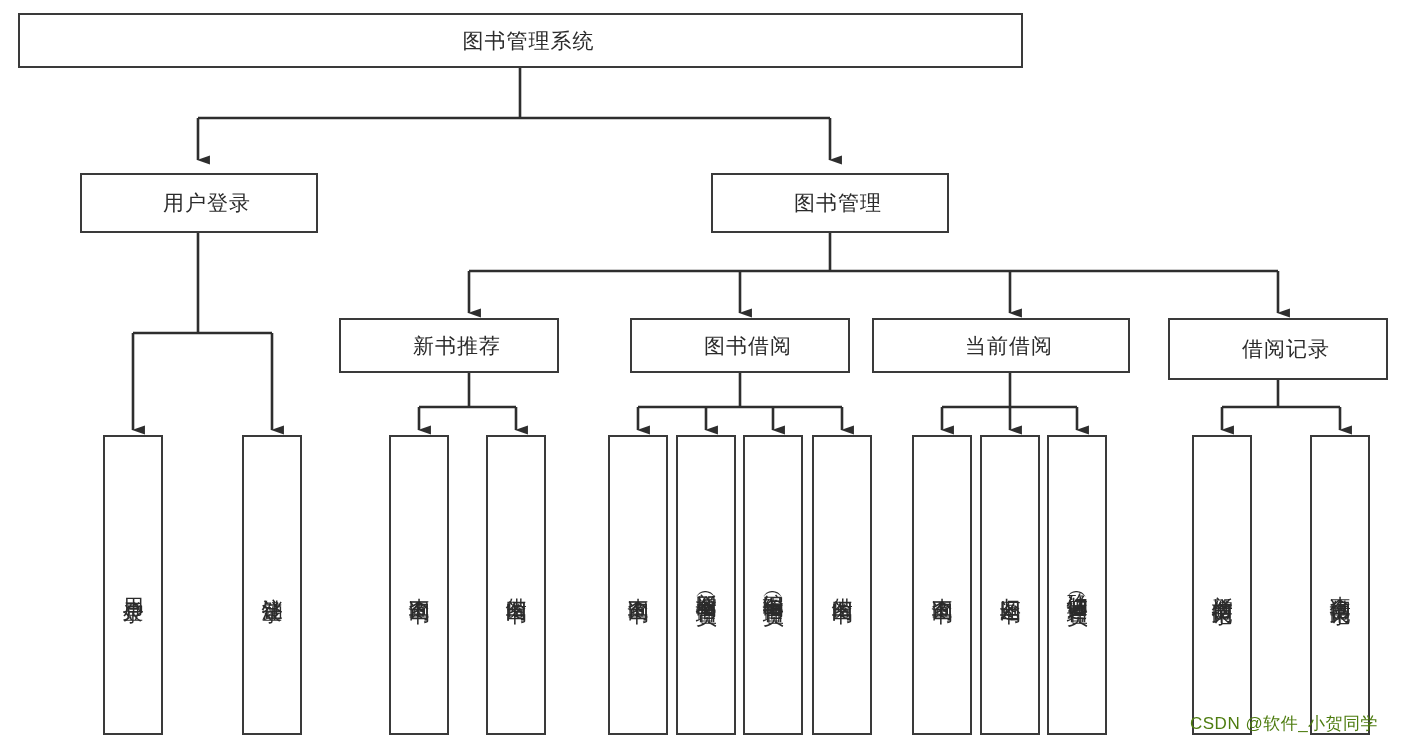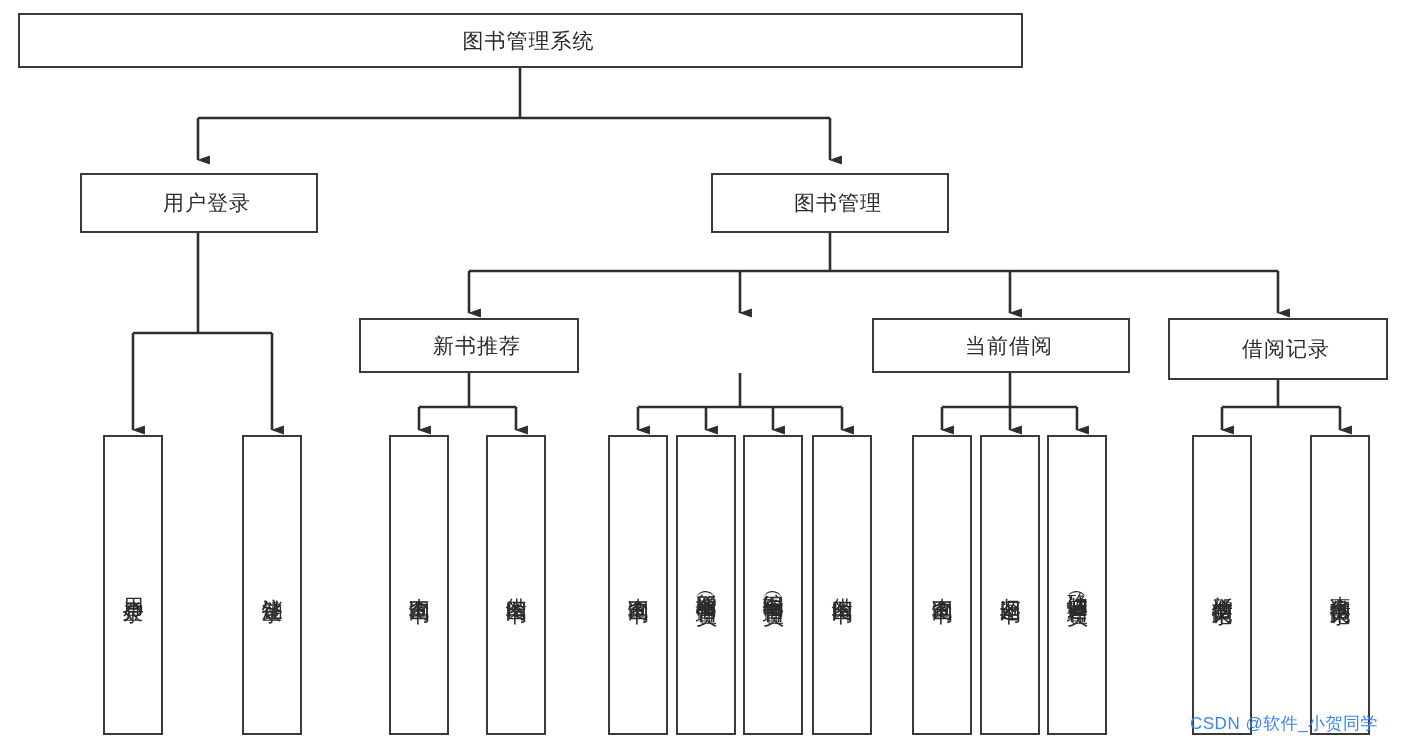--- a/index.html
+++ b/index.html
@@ -51,21 +51,21 @@
     padding: 4px 0;
   }
   .node.vert .vlabel {
     writing-mode: vertical-rl;
     text-orientation: upright;
     white-space: nowrap;
   }
   .watermark {
     position: absolute;
     font-size: 17px;
-    color: #3b82f6;
+    color: #4d7c0f;
     letter-spacing: 0.5px;
     white-space: nowrap;
   }
 </style>
 </head>
 <body>
 
 <div id="canvas">
 
   <svg id="wires" viewBox="0 0 1405 747">
@@ -123,22 +123,25 @@
     <span>图书管理系统</span>
   </div>
 
   <div class="node horiz" style="left:80px; top:173px; width:238px; height:60px;">
     <span>用户登录</span>
   </div>
   <div class="node horiz" style="left:711px; top:173px; width:238px; height:60px;justify-content:center;">
     <span>图书管理</span>
   </div>
 
-  <div class="node horiz" style="left:359px; top:318px; width:220px; height:55px;">
+  <div class="node horiz" style="left:339px; top:318px; width:220px; height:55px;">
     <span>新书推荐</span>
+  </div>
+  <div class="node horiz" style="left:630px; top:318px; width:220px; height:55px;">
+    <span>图书借阅</span>
   </div>
   <div class="node horiz" style="left:864px; top:318px; width:258px; height:55px;margin-left:8px;">
     <span>当前借阅</span>
   </div>
   <div class="node horiz" style="left:1168px; top:318px; width:220px; height:62px;">
     <span>借阅记录</span>
   </div>
 
   <div class="node vert" style="left:103px; top:435px; width:60px; height:300px;">
     <span class="vlabel">用户登录</span>

